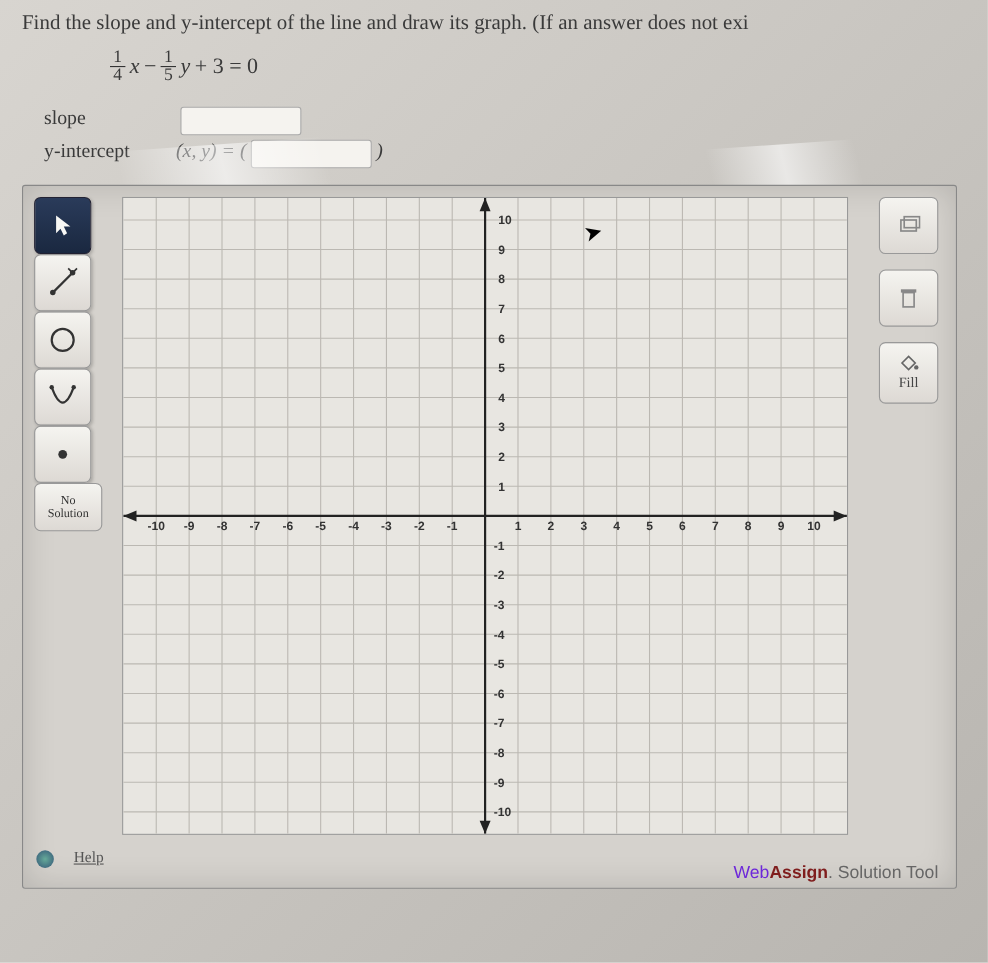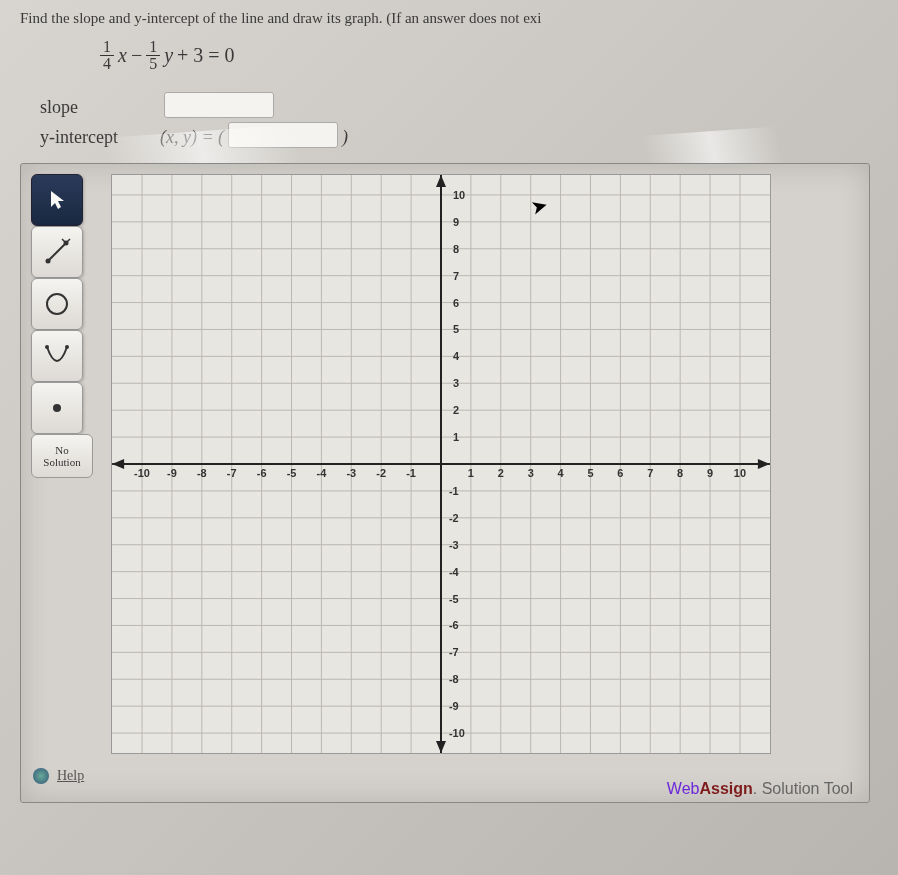--- a/index.html
+++ b/index.html
@@ -5,27 +5,27 @@
 * { box-sizing: border-box; margin: 0; padding: 0; }
 body {
   font-family: Georgia, 'Times New Roman', serif;
   background: linear-gradient(135deg, #d8d5d0 0%, #c8c5c0 50%, #b8b5b0 100%);
   width: 898px;
   height: 875px;
   padding: 10px 20px 0 20px;
   position: relative;
   overflow: hidden;
 }
-.question-text { font-size: 15px; color: #3a3a3a; margin-bottom: 12px; }
+.question-text { font-size: 19px; color: #3a3a3a; margin-bottom: 12px; }
 .equation { font-size: 20px; color: #3a3a3a; margin-left: 80px; margin-bottom: 20px; display: flex; align-items: center; gap: 4px; }
 .frac { display: inline-flex; flex-direction: column; align-items: center; line-height: 1; font-size: 16px; }
 .frac .num { border-bottom: 1.5px solid #333; padding: 0 3px; }
 .frac .den { padding: 0 3px; }
 .answers { margin-left: 20px; margin-bottom: 15px; }
-.answer-row { display: flex; align-items: flex-end; margin-bottom: 4px; font-size: 18px; font-style: italic; color: #3a3a3a; }
+.answer-row { display: flex; align-items: flex-start; margin-bottom: 4px; font-size: 18px; font-style: italic; color: #3a3a3a; }
 .answer-row .label { width: 120px; font-style: normal; }
 .inputbox { display: inline-block; width: 110px; height: 26px; background: #f5f3ef; border: 1px solid #aaa; border-radius: 3px; margin: 0 4px; }
 .graph-panel {
   position: relative;
   width: 850px;
   height: 640px;
   background: #d5d2cd;
   border: 1px solid #888;
   border-radius: 3px;
   box-shadow: inset 0 0 30px rgba(0,0,0,0.15);
@@ -77,21 +77,21 @@
   width: 660px; height: 580px;
   background: #e8e6e1;
   border: 1px solid #999;
 }
 .grid-svg { width: 100%; height: 100%; display: block; }
 .axis-num { font-size: 11px; fill: #333; font-family: Arial, sans-serif; font-weight: bold; }
 .help-link {
   position: absolute;
   left: 12px; bottom: 18px;
   font-size: 14px; color: #555;
-  display: flex; align-items: center; gap: 8px;
+  display: flex; align-items: center; gap: 18px;
 }
 .help-link .globe { width: 16px; height: 16px; border-radius: 50%; background: radial-gradient(#6a9, #357); display: inline-block; }
 .footer {
   position: absolute;
   right: 16px; bottom: 4px;
   font-size: 16px; color: #666;
   font-family: Arial, sans-serif;
 }
 .footer .web { color: #6d28d9; }
 .footer .assign { color: #7f1d1d; font-weight: bold; }
@@ -178,20 +178,41 @@
     </div>
     <div class="tool-btn">
       <svg width="30" height="30">
           <circle cx="15" cy="15" r="4" fill="#333"></circle>
         </svg>
     </div>
     <div class="no-sol-btn" style="white-space:pre-line">No
 Solution</div>
   </div>
 
+  <div class="right-tools">
+    <div class="rtool">
+      <svg width="22" height="22">
+          <rect x="4" y="6" width="14" height="10" fill="none" stroke="#888" stroke-width="1.5"></rect>
+          <rect x="7" y="3" width="14" height="10" fill="none" stroke="#888" stroke-width="1.5"></rect>
+        </svg>
+    </div>
+    <div class="rtool">
+      <svg width="20" height="22">
+          <rect x="5" y="6" width="10" height="13" fill="none" stroke="#888" stroke-width="1.5"></rect>
+          <rect x="3" y="3" width="14" height="3" fill="#888"></rect>
+        </svg>
+    </div>
+    <div class="rtool fill-btn">
+      <svg width="20" height="18">
+          <path d="M4 8 L10 2 L16 8 L10 14 Z" fill="none" stroke="#666" stroke-width="1.5"></path>
+          <circle cx="17" cy="12" r="2" fill="#666"></circle>
+        </svg>
+      <span>Fill</span>
+    </div>
+  </div>
 
   <div class="cursor-icon">➤</div>
 
   <div class="graph-canvas">
     <svg class="grid-svg" viewBox="0 0 660 580">
       <g stroke="#bbb8b2" stroke-width="1">
 
         <line x1="30" y1="0" x2="30" y2="580"></line>
           <line x1="60" y1="0" x2="60" y2="580"></line>
           <line x1="90" y1="0" x2="90" y2="580"></line>

